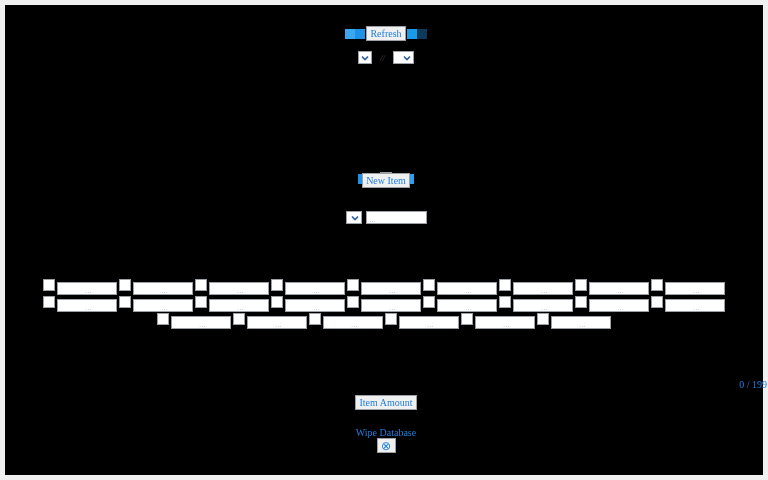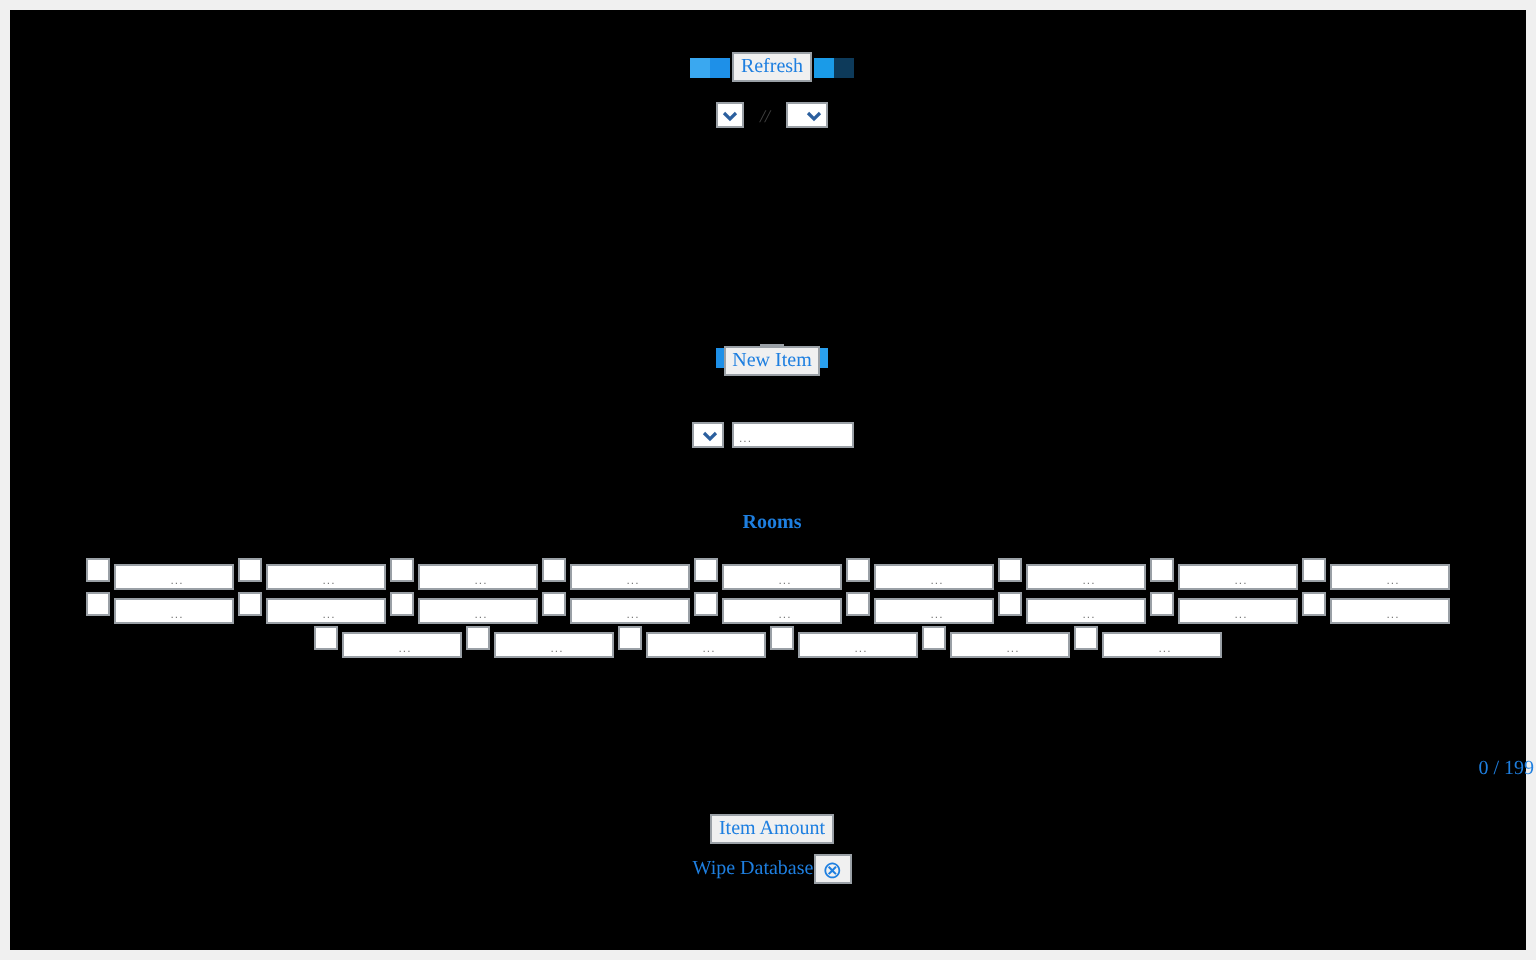--- a/index.html
+++ b/index.html
@@ -185,33 +185,30 @@
 
   <div class="center-row" style="top:206px;">
     <div class="select" style="width:16px; margin-right:4px;">
       <svg class="chev" viewBox="0 0 8 6">
           <path d="M1 1.5 L4 4.5 L7 1.5" stroke="#2b5f9e" stroke-width="1.6" fill="none"></path>
         </svg>
     </div>
     <div class="text-input" style="width:61px;">...</div>
   </div>
 
-  <div class="center-row" style="top:251px;">
-    <span class="rooms-title">Rooms</span>
-  </div>
 
   <div class="rooms-wrap" id="rooms-wrap"><span class="room"><span class="checkbox"></span><span class="text-input">...</span></span><span class="room"><span class="checkbox"></span><span class="text-input">...</span></span><span class="room"><span class="checkbox"></span><span class="text-input">...</span></span><span class="room"><span class="checkbox"></span><span class="text-input">...</span></span><span class="room"><span class="checkbox"></span><span class="text-input">...</span></span><span class="room"><span class="checkbox"></span><span class="text-input">...</span></span><span class="room"><span class="checkbox"></span><span class="text-input">...</span></span><span class="room"><span class="checkbox"></span><span class="text-input">...</span></span><span class="room"><span class="checkbox"></span><span class="text-input">...</span></span><span class="room"><span class="checkbox"></span><span class="text-input">...</span></span><span class="room"><span class="checkbox"></span><span class="text-input">...</span></span><span class="room"><span class="checkbox"></span><span class="text-input">...</span></span><span class="room"><span class="checkbox"></span><span class="text-input">...</span></span><span class="room"><span class="checkbox"></span><span class="text-input">...</span></span><span class="room"><span class="checkbox"></span><span class="text-input">...</span></span><span class="room"><span class="checkbox"></span><span class="text-input">...</span></span><span class="room"><span class="checkbox"></span><span class="text-input">...</span></span><span class="room"><span class="checkbox"></span><span class="text-input">...</span></span><span class="room"><span class="checkbox"></span><span class="text-input">...</span></span><span class="room"><span class="checkbox"></span><span class="text-input">...</span></span><span class="room"><span class="checkbox"></span><span class="text-input">...</span></span><span class="room"><span class="checkbox"></span><span class="text-input">...</span></span><span class="room"><span class="checkbox"></span><span class="text-input">...</span></span><span class="room"><span class="checkbox"></span><span class="text-input">...</span></span></div>
 
   <div class="center-row" style="top:374px;justify-content:flex-end;">
     <span class="count">0 / 199</span>
   </div>
-  <div class="center-row" style="top:402px;">
+  <div class="center-row" style="top:390px;">
     <button class="btn">Item Amount</button>
   </div>
 
-  <div class="center-row" style="top:422px;">
+  <div class="center-row" style="top:422px;flex-direction:column;">
     <span class="label-text">Wipe Database</span>
     <span class="icon-btn">
       <span>⊗</span>
     </span>
   </div>
 
 </div>
 
 </body></html>

